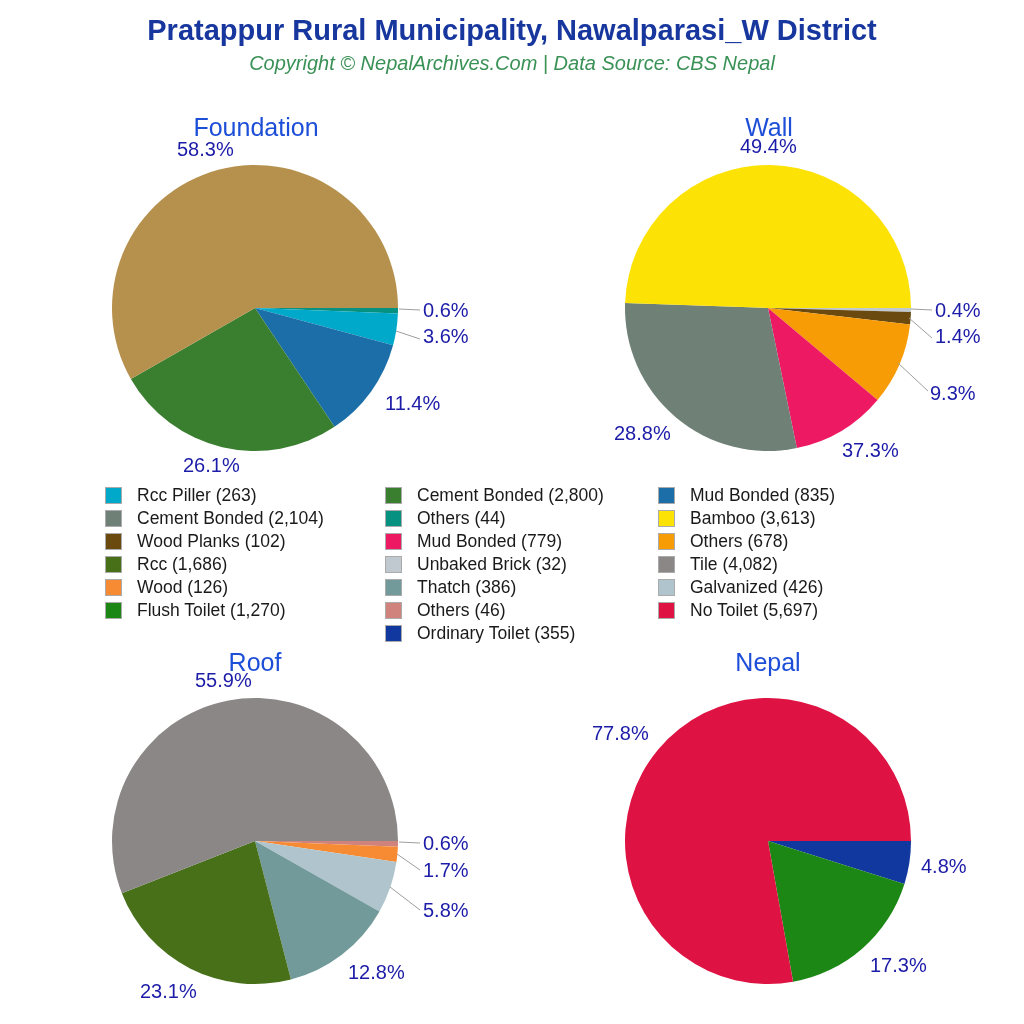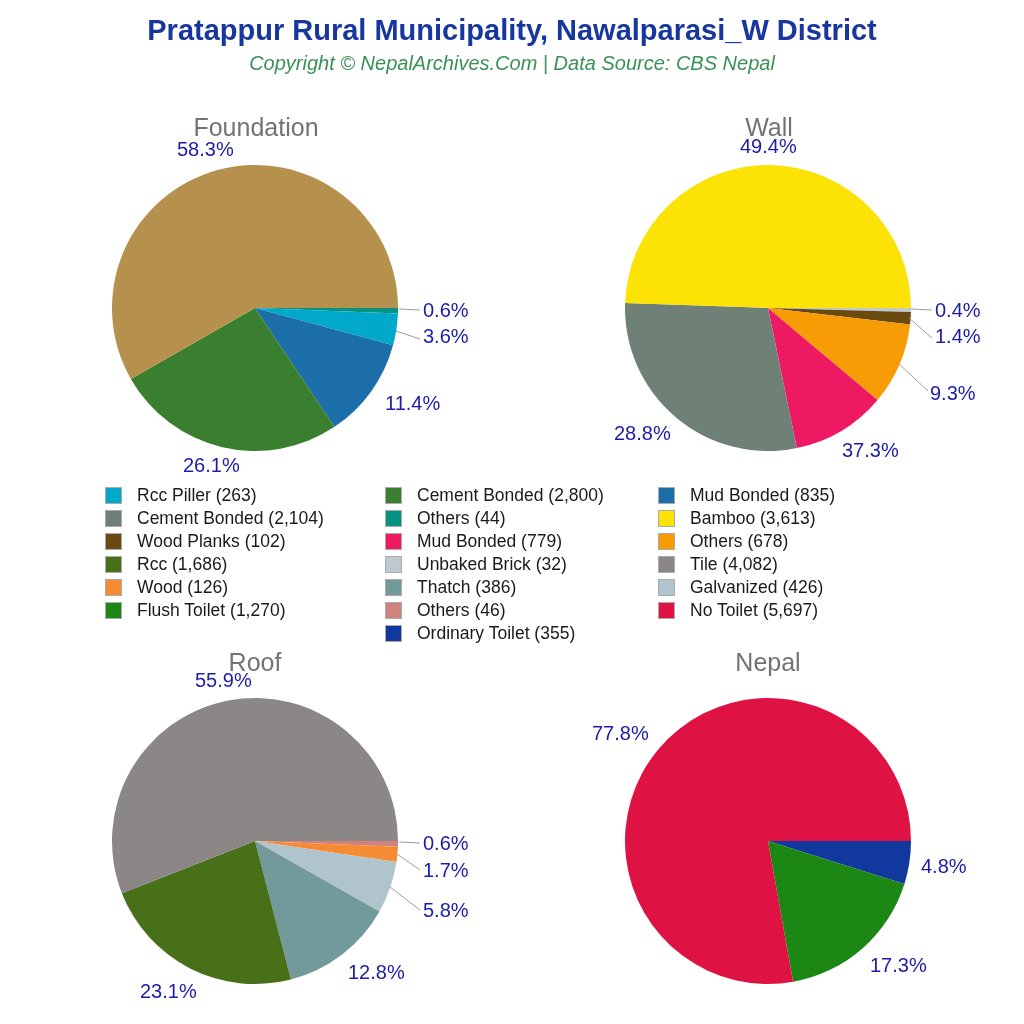--- a/index.html
+++ b/index.html
@@ -5,21 +5,21 @@
   html,body{margin:0;padding:0;background:#fff;}
   #canvas{
     position:relative;width:1024px;height:1024px;background:#ffffff;
     font-family:"Liberation Sans", sans-serif;overflow:hidden;
   }
   .hdr{position:absolute;left:0;top:14px;width:1024px;text-align:center;}
   .t1{font-size:29px;font-weight:bold;color:#17379E;line-height:33px;}
   .sub{font-size:20px;font-style:italic;color:#3A9156;margin-top:5px;}
   #pies{position:absolute;left:0;top:0;}
   .ctitle{
-    position:absolute;transform:translateX(-50%);font-size:25px;color:#737373;
+    position:absolute;transform:translateX(-50%);font-size:25px;color:#1d4ed8;
     white-space:nowrap;
   }
   .pct{
     position:absolute;font-size:20px;color:#1C1CA8;white-space:nowrap;
   }
   .lcol{position:absolute;top:484px;}
   .lcol.c0{left:105px;} .lcol.c1{left:385px;} .lcol.c2{left:658px;}
   .lrow{display:flex;align-items:center;height:23px;}
   .lswatch{
     width:17px;height:17px;border:1px solid #ABABAB;box-sizing:border-box;

